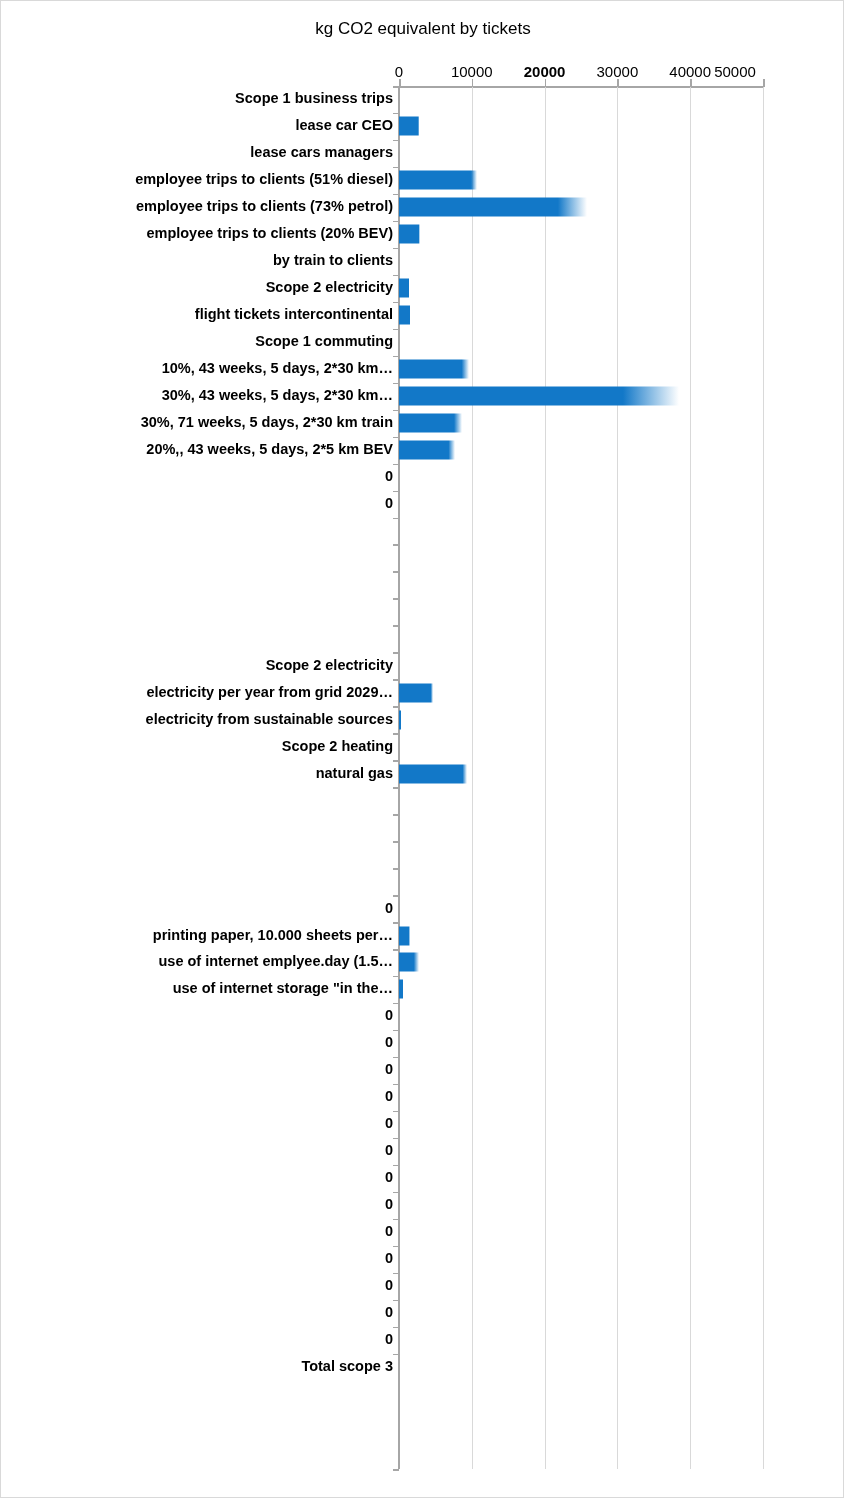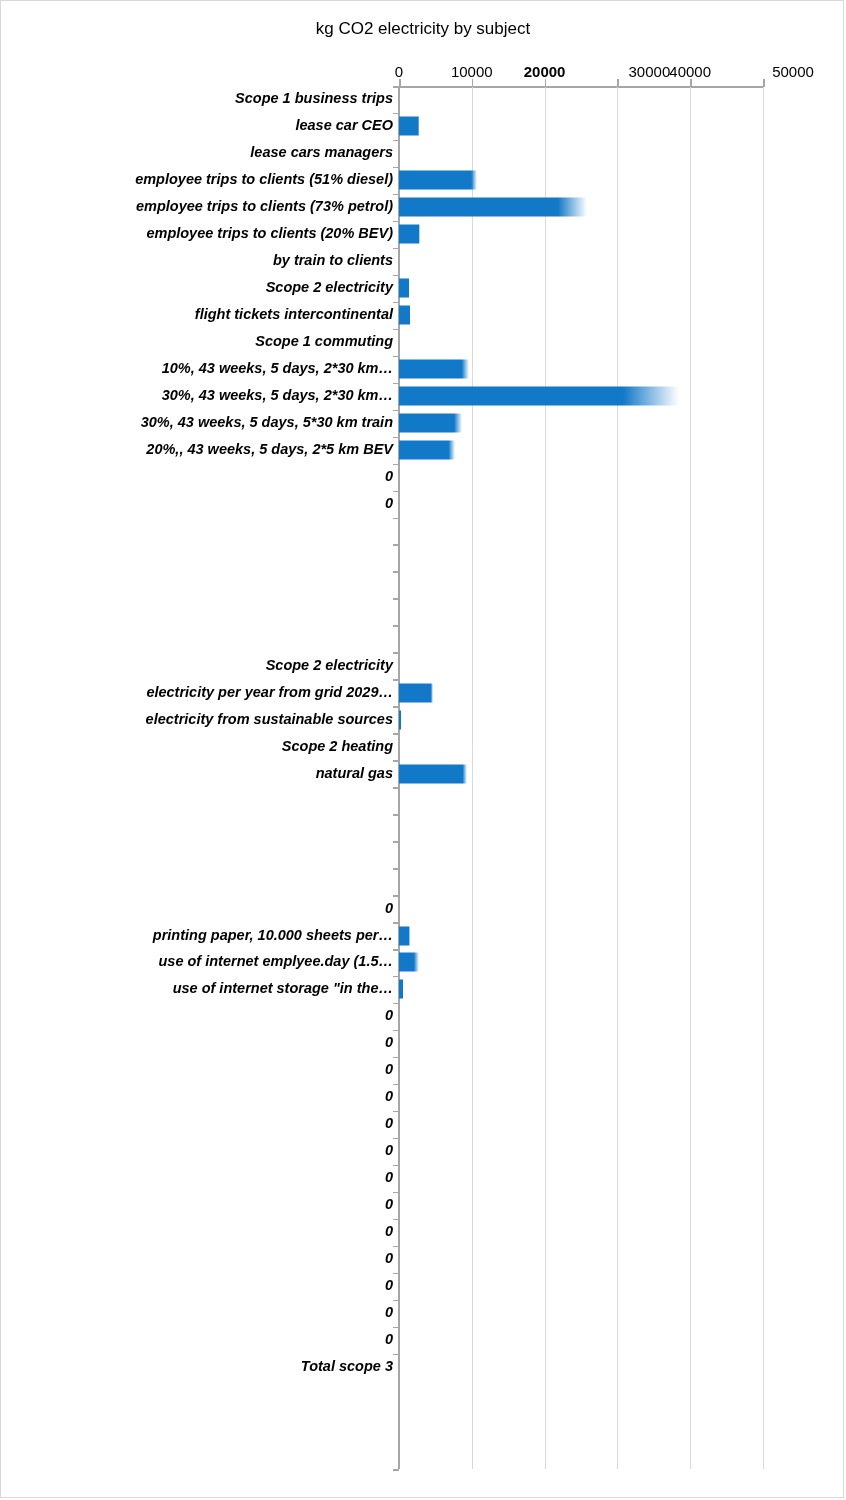--- a/index.html
+++ b/index.html
@@ -66,21 +66,20 @@
   
   #rows{
     position:absolute;
     left:0;top:85px;
     width:844px;
   }
   .row{
     position:relative;
     height:26.98px;
     box-sizing:border-box;
-    font-style:italic;
   }
   .cat-label{
     position:absolute;
     right:452px;              
     top:50%;
     transform:translateY(-50%);
     font-size:14.5px;
     font-weight:bold;
     color:#000;
     white-space:nowrap;
@@ -106,29 +105,29 @@
   
   #axis-bottom-cap{
     position:absolute;left:392px;top:1468px;width:6px;height:1.5px;background:#a6a6a6;
   }
 </style>
 </head>
 <body>
 
 <div id="frame">
 
-  <div id="chart-title">kg CO2 electricity by subject</div>
+  <div id="chart-title">kg CO2 equivalent by tickets</div>
 
   <div id="tick-labels">
       <div class="tlabel" style="left: 398px;">0</div>
       <div class="tlabel" style="left: 470.8px;">10000</div>
       <div class="tlabel" style="left: 543.6px; font-weight: bold;">20000</div>
-      <div class="tlabel" style="left: 616.4px; margin-left: 32px;">30000</div>
+      <div class="tlabel" style="left: 616.4px;">30000</div>
       <div class="tlabel" style="left: 689.2px;">40000</div>
-      <div class="tlabel" style="left: 792px; text-align: right;">50000</div>
+      <div class="tlabel" style="left: 734px; text-align: right;">50000</div>
     </div>
 
   <div id="axis-top-line"></div>
   <div id="axis-line"></div>
   <div id="axis-bottom-cap"></div>
 
   <div id="plot">
       <div class="gridline" style="left: 72.8px;"></div>
       <div class="gridline" style="left: 145.6px;"></div>
       <div class="gridline" style="left: 218.4px;"></div>
@@ -204,21 +203,21 @@
       </div>
       <div class="row">
         <div class="ytick"></div>
         <div class="cat-label">30%, 43 weeks, 5 days, 2*30 km…</div>
         <div class="bar" style="width: 280.28px;">
           <div class="bar-inner" style="background: linear-gradient(to right, rgb(18, 120, 200) 0%, rgb(18, 120, 200) 80%, rgba(18, 120, 200, 0) 100%);"></div>
         </div>
       </div>
       <div class="row">
         <div class="ytick"></div>
-        <div class="cat-label">30%, 43 weeks, 5 days, 5*30 km train</div>
+        <div class="cat-label">30%, 71 weeks, 5 days, 2*30 km train</div>
         <div class="bar" style="width: 63.336px;">
           <div class="bar-inner" style="background: linear-gradient(to right, rgb(18, 120, 200) 0%, rgb(18, 120, 200) 87.3563%, rgba(18, 120, 200, 0) 100%);"></div>
         </div>
       </div>
       <div class="row">
         <div class="ytick"></div>
         <div class="cat-label">20%,, 43 weeks, 5 days, 2*5 km BEV</div>
         <div class="bar" style="width: 56.056px;">
           <div class="bar-inner" style="background: linear-gradient(to right, rgb(18, 120, 200) 0%, rgb(18, 120, 200) 88.3117%, rgba(18, 120, 200, 0) 100%);"></div>
         </div>

